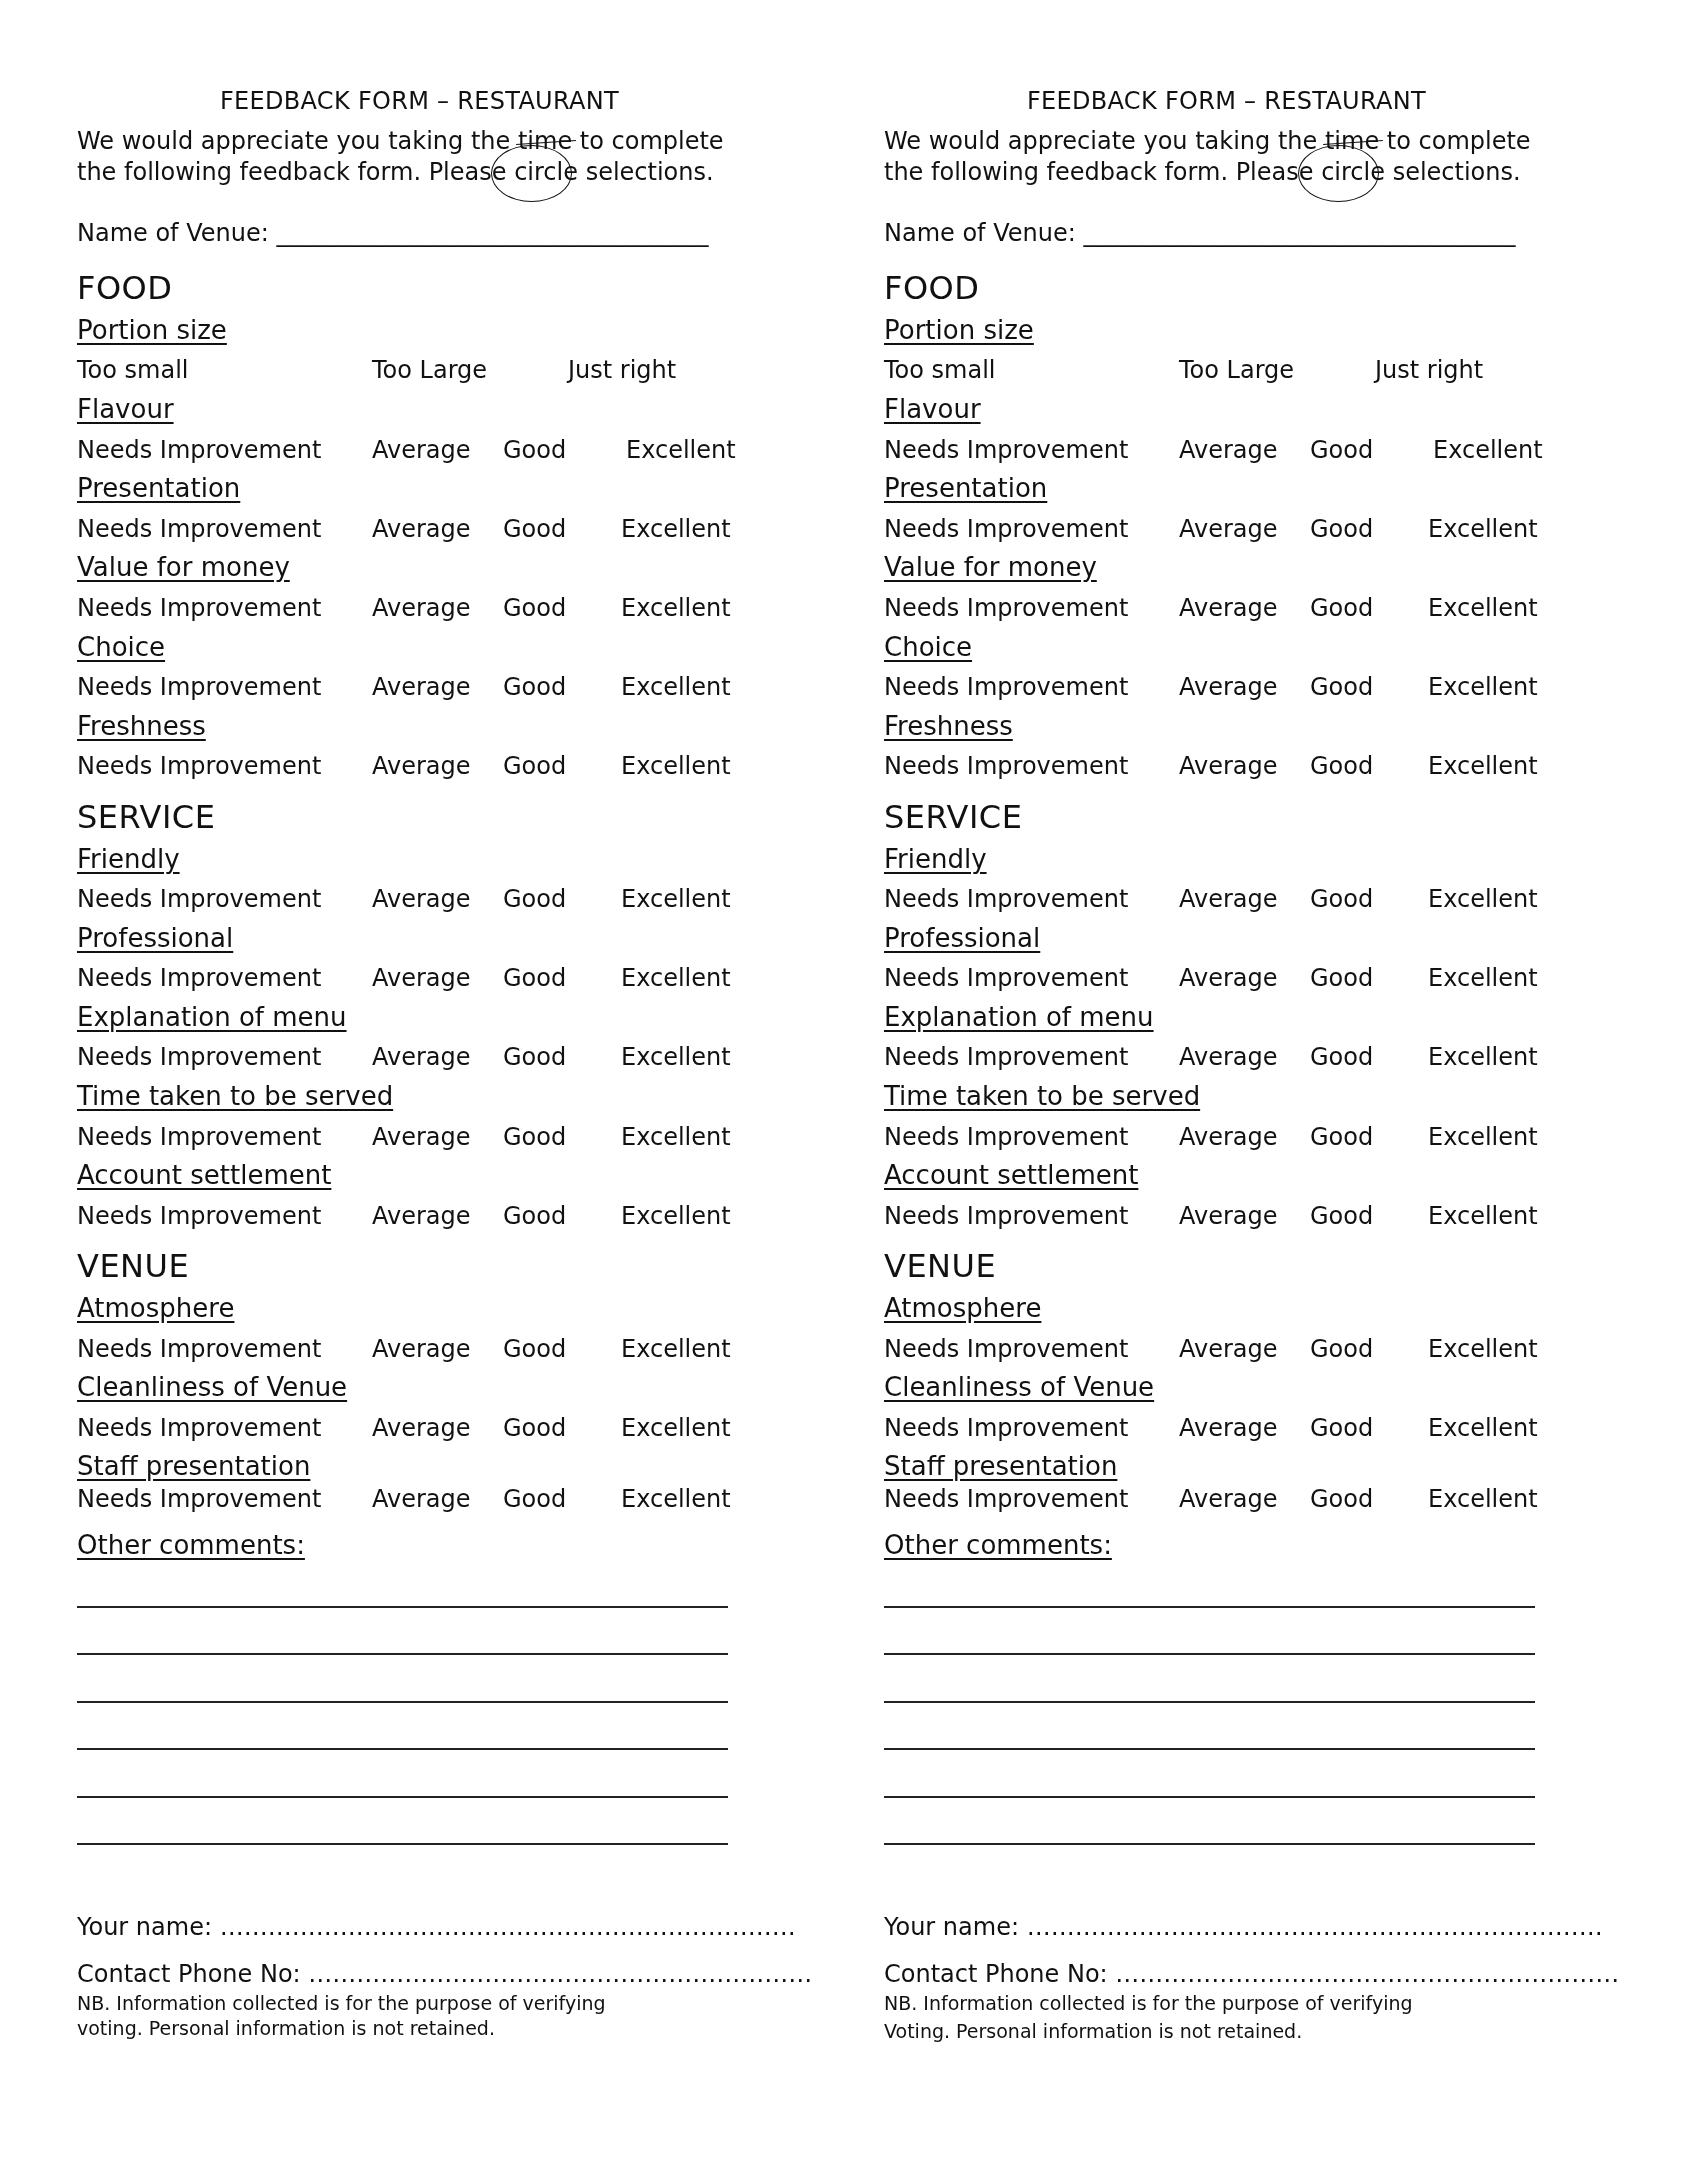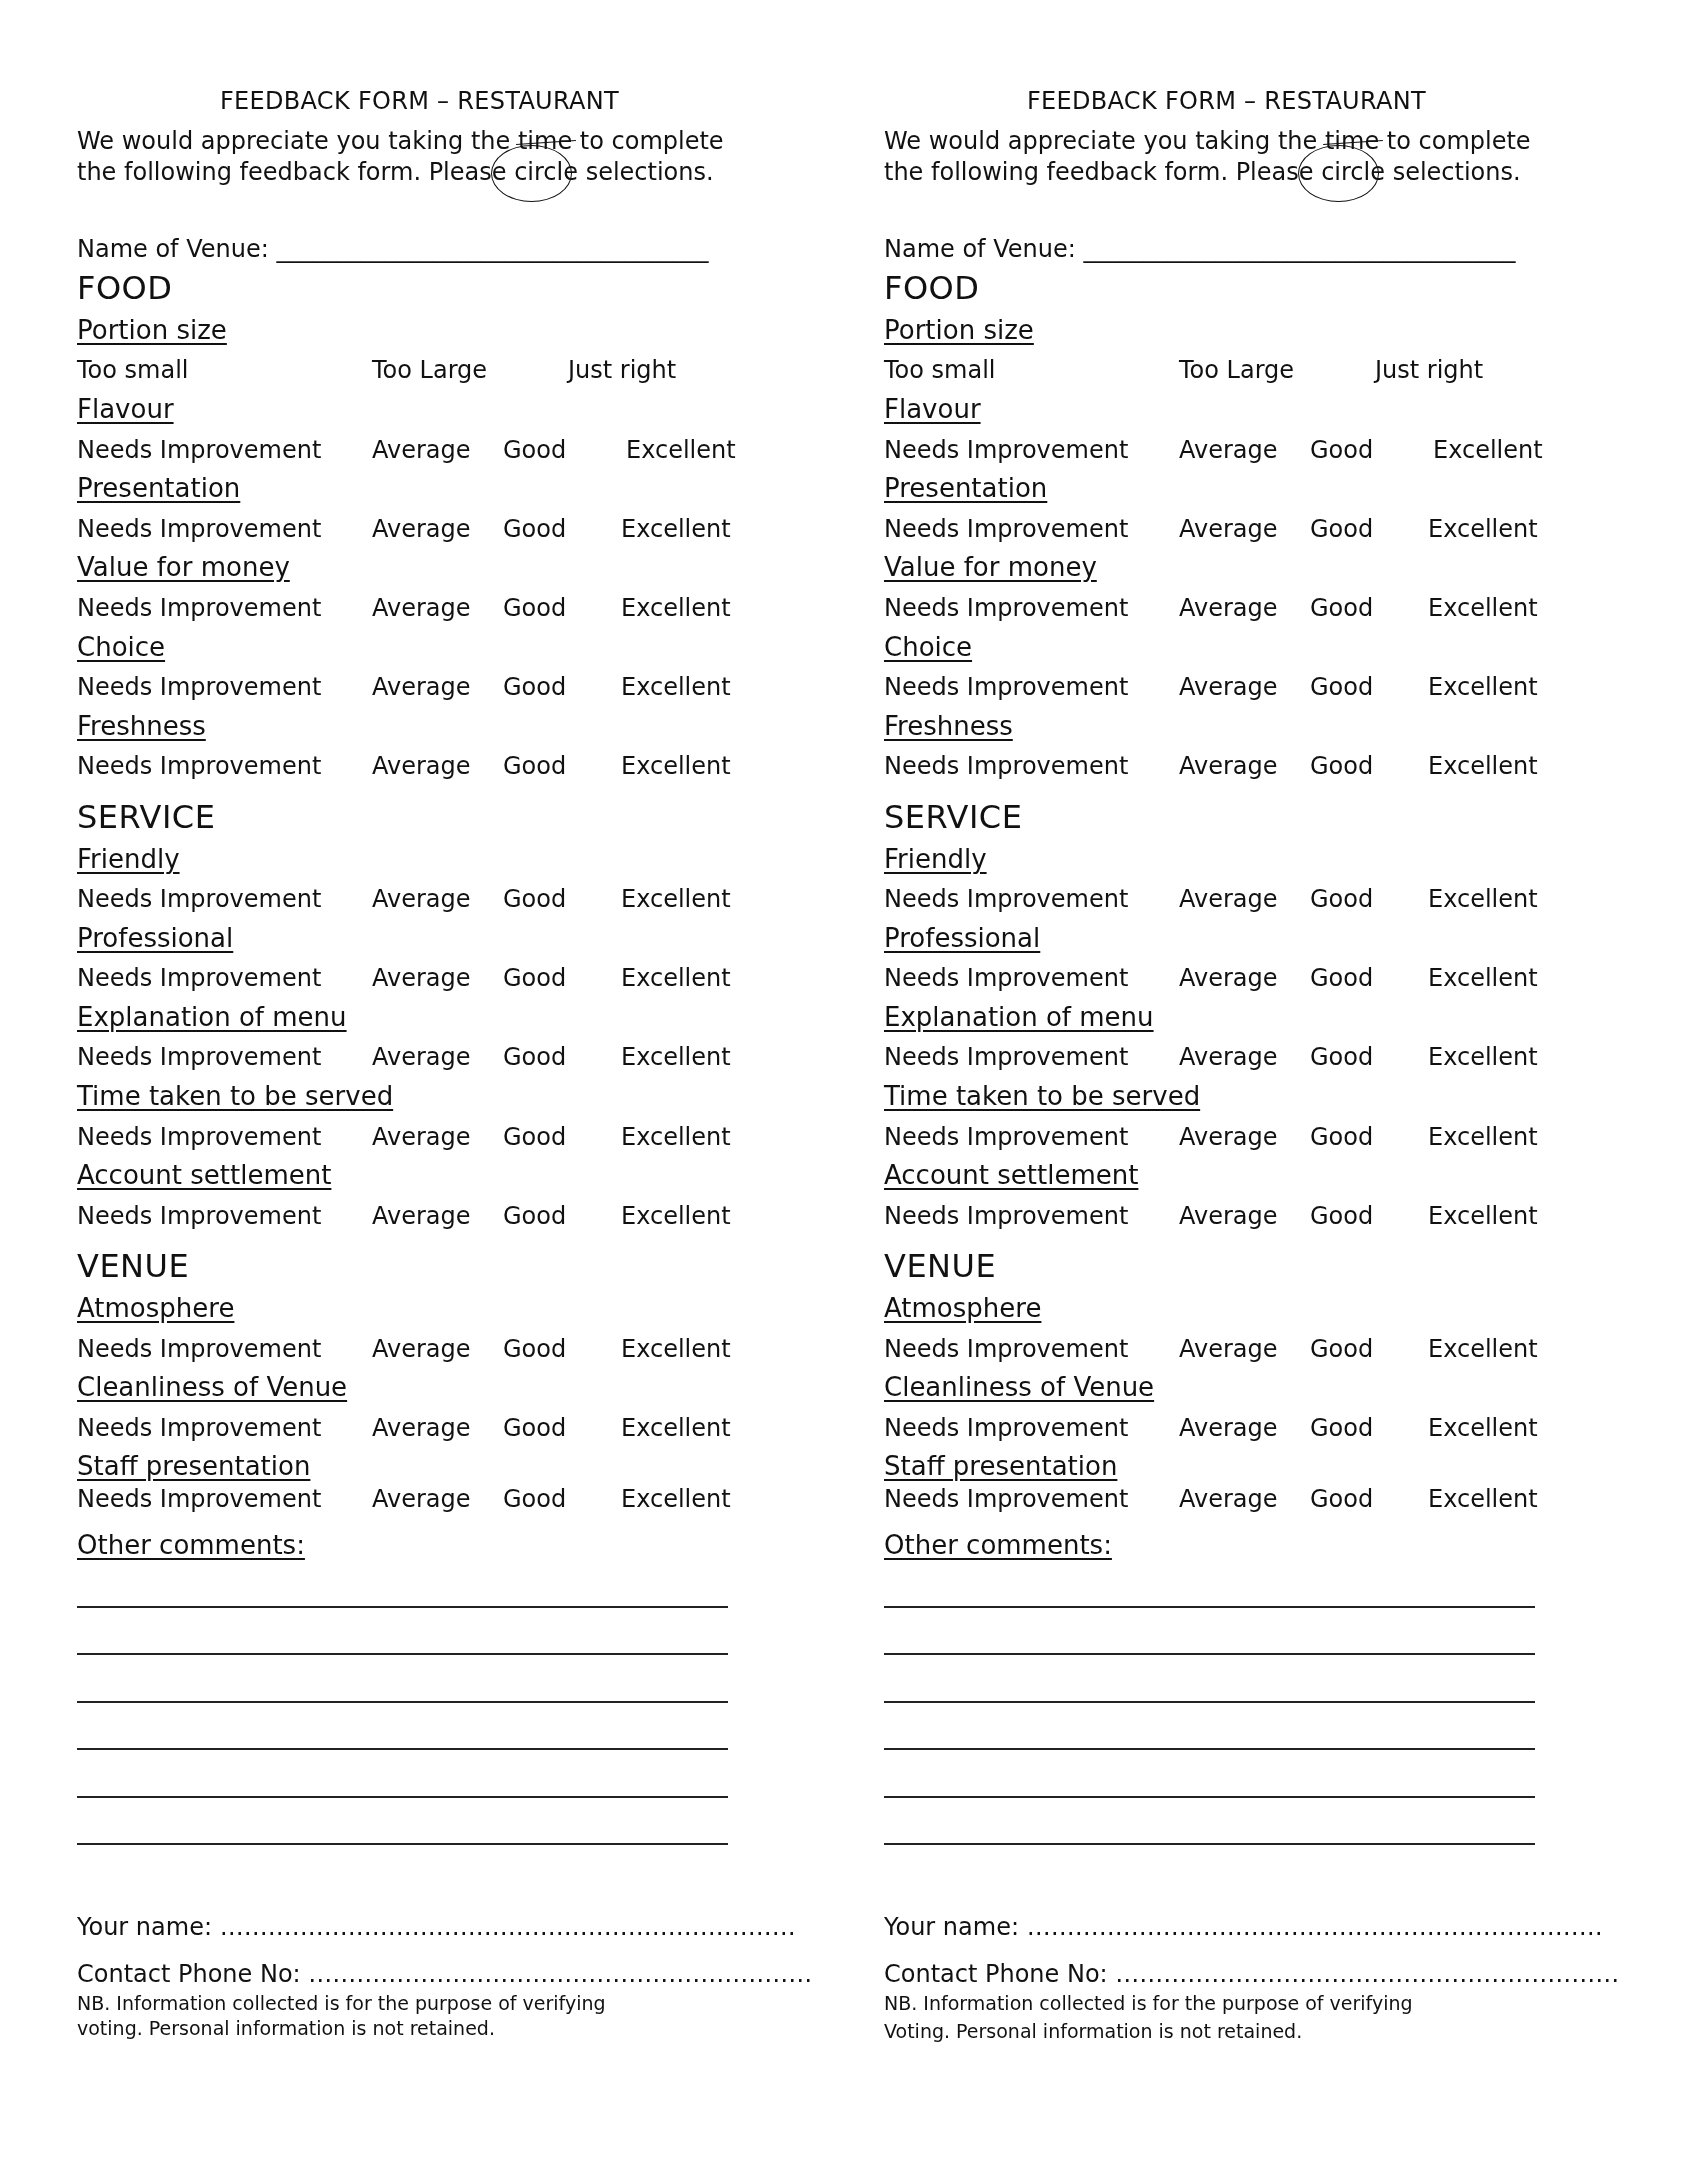--- a/index.html
+++ b/index.html
@@ -11,21 +11,21 @@
   .abs { position: absolute; white-space: nowrap; }
   .title { left: 220px; top: 87px; font-size: 24px; letter-spacing: 0.3px; }
   .intro { left: 77px; font-size: 24px; }
   .intro1 { top: 127px; }
   .intro2 { top: 158px; }
   .strike { position: relative; display: inline-block; }
   .strike::after { content: ""; position: absolute; left: -2px; right: -4px; top: 55%;
                    height: 0; border-top: 1.6px solid #111; transform: rotate(-4deg); }
   .ellipse { position: absolute; left: 491px; top: 145px; width: 79px; height: 55px;
              border: 1.6px solid #111; border-radius: 50%; }
-  .venue { left: 77px; top: 235px; font-size: 24px; }
+  .venue { left: 77px; top: 219px; font-size: 24px; }
   .section { left: 77px; font-size: 32px; letter-spacing: 0.5px; }
   .q { left: 77px; font-size: 26px; text-decoration: underline; text-underline-offset: 4px; }
   .opt { font-size: 24px; }
   .c1 { left: 77px; } .c2 { left: 372px; } .c3 { left: 503px; } .c4 { left: 621px; }
   .c4f { left: 626px; }
   .cJ { left: 568px; }
   .line { left: 77px; width: 651px; height: 0; border-top: 2px solid #222; }
   .footer { left: 77px; font-size: 24px; }
   .note { left: 77px; font-size: 19px; }
 </style>

